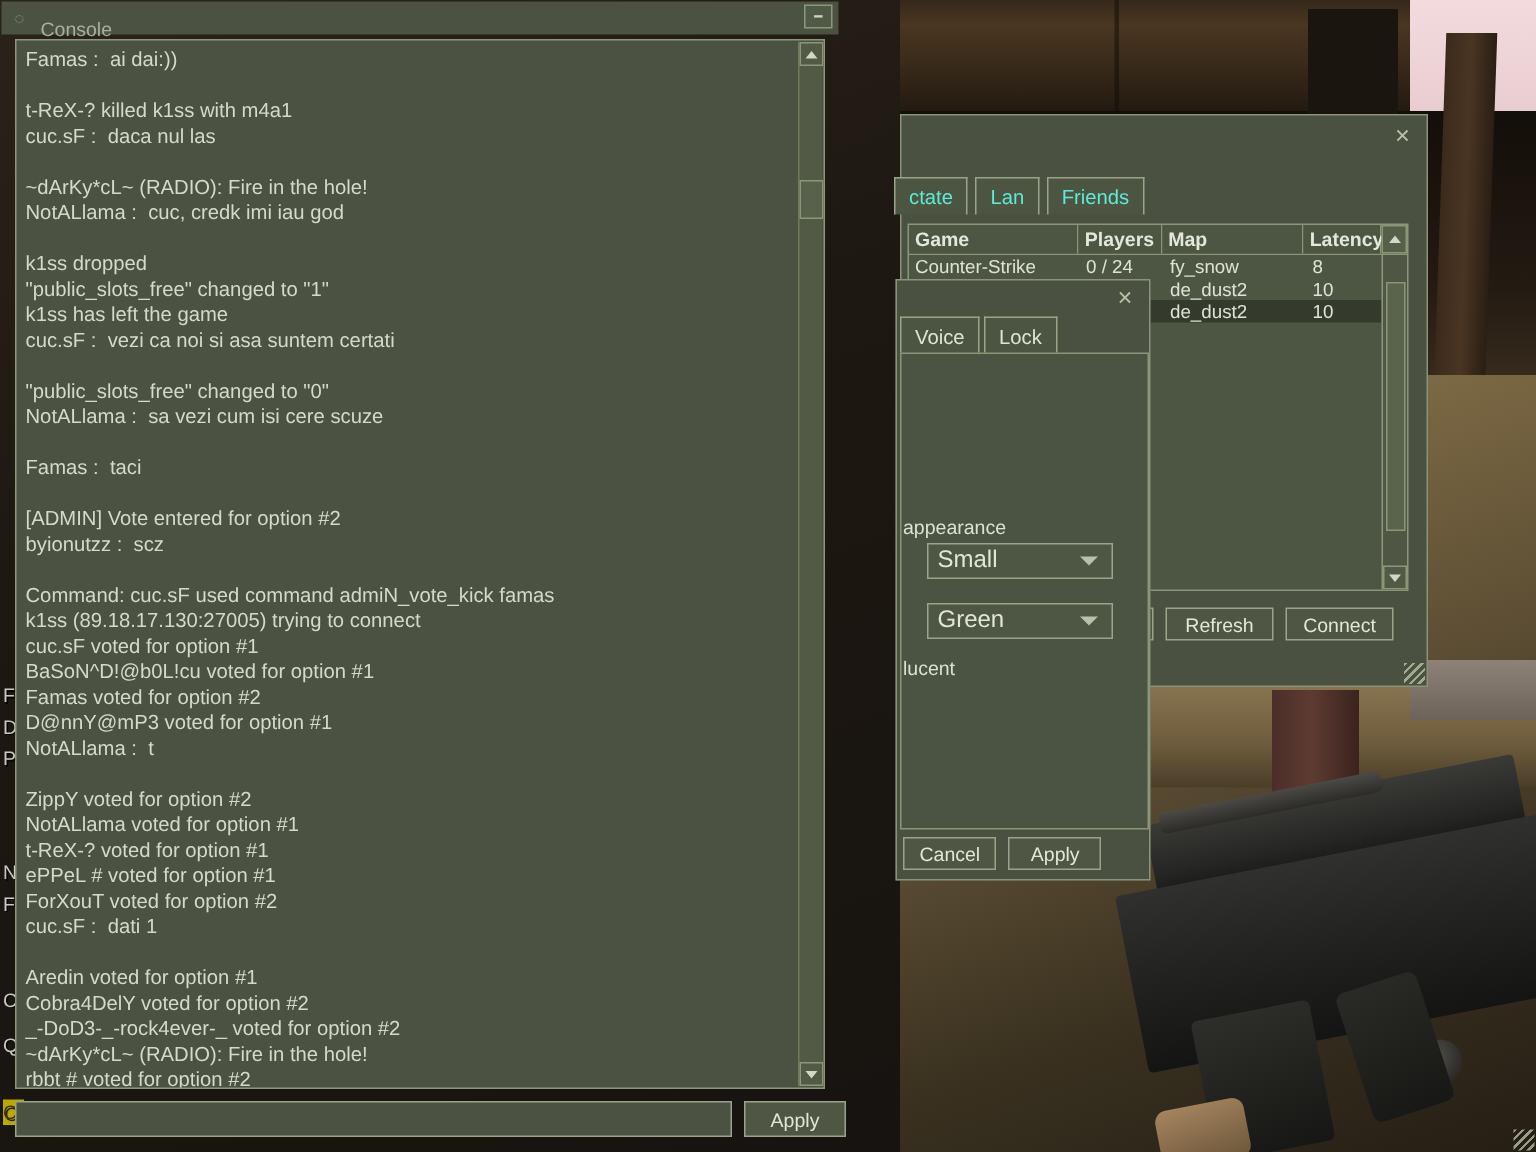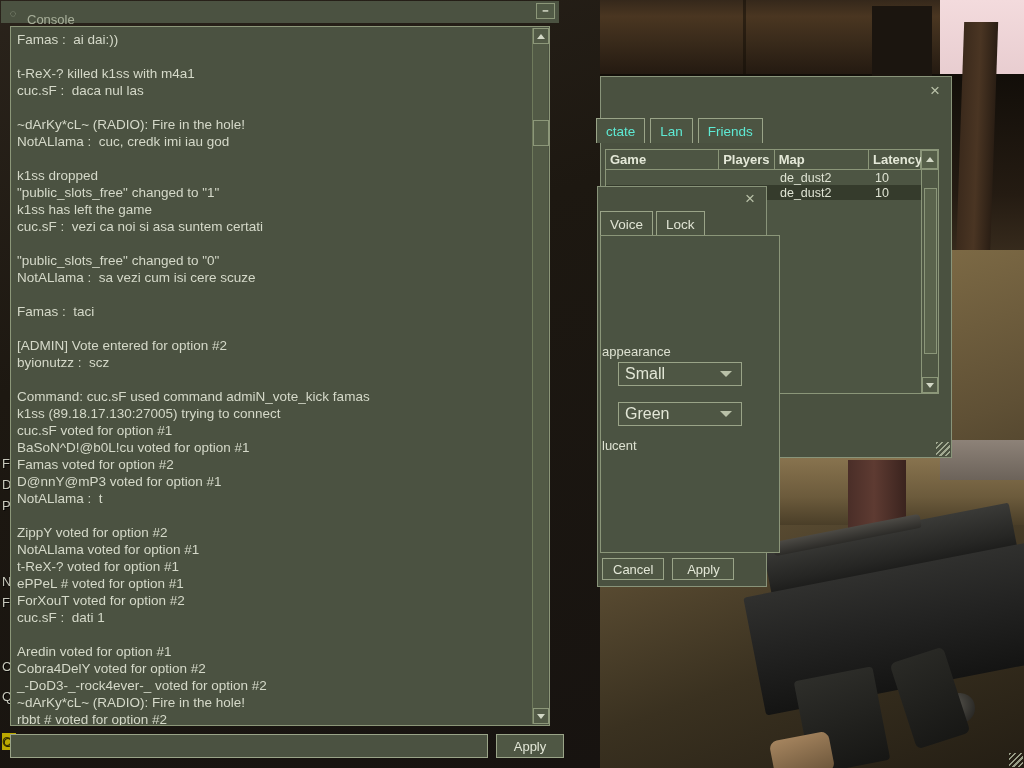--- a/index.html
+++ b/index.html
@@ -469,21 +469,21 @@
     font-size: 13.5px;
     display: flex; align-items: center;
     padding: 0 9px;
     margin-right: 3px;
     cursor: pointer;
     font-family: "Liberation Sans", sans-serif;
   }
   #opt-page {
     position: absolute;
     left: 2px; top: 48px;
-    width: 180px; height: 318px;
+    width: 166px; height: 318px;
     border: 1px solid #8b9679;
     background: #4b5342;
     box-sizing: border-box;
   }
   .opt-label {
     position: absolute;
     color: #dde1d1;
     font-size: 13px;
     font-family: "Liberation Sans", sans-serif;
   }
@@ -604,20 +604,26 @@
           <span>Map</span>
         </div>
         <div class="sb-col col-latency">
           <span>Latency</span>
         </div>
         <div class="sb-col col-sortbtn">
           <span class="sb-arrow-up"></span>
         </div>
       </div>
       <div id="sb-rows">
+          <div class="sb-row">
+            <div class="cell-game">Counter-Strike</div>
+            <div class="cell-players">0 / 24</div>
+            <div class="cell-map">fy_snow</div>
+            <div class="cell-latency">8</div>
+          </div>
           <div class="sb-row">
             <div class="cell-game"></div>
             <div class="cell-players"></div>
             <div class="cell-map">de_dust2</div>
             <div class="cell-latency">10</div>
           </div>
           <div class="sb-row selected">
             <div class="cell-game"></div>
             <div class="cell-players"></div>
             <div class="cell-map">de_dust2</div>
@@ -626,20 +632,31 @@
         </div>
 
       <div id="sb-vscroll">
         <div id="sb-vthumb"></div>
         <div class="sb-btn" style="position:absolute;left:0;bottom:0;">
           <span class="sb-arrow-dn"></span>
         </div>
       </div>
     </div>
 
+    <div id="sb-buttons">
+      <div class="sb-btn-lg" style="min-width:28px;padding:0;">
+        <span></span>
+      </div>
+      <div class="sb-btn-lg">
+        <span>Refresh</span>
+      </div>
+      <div class="sb-btn-lg">
+        <span>Connect</span>
+      </div>
+    </div>
 
     <div class="grip-corner"></div>
   </div>
 
   <div id="options-dialog" class="vgui">
     <div id="opt-close">×</div>
 
     <div id="opt-tabs">
       <div class="opt-tab">
         <span>Voice</span>

